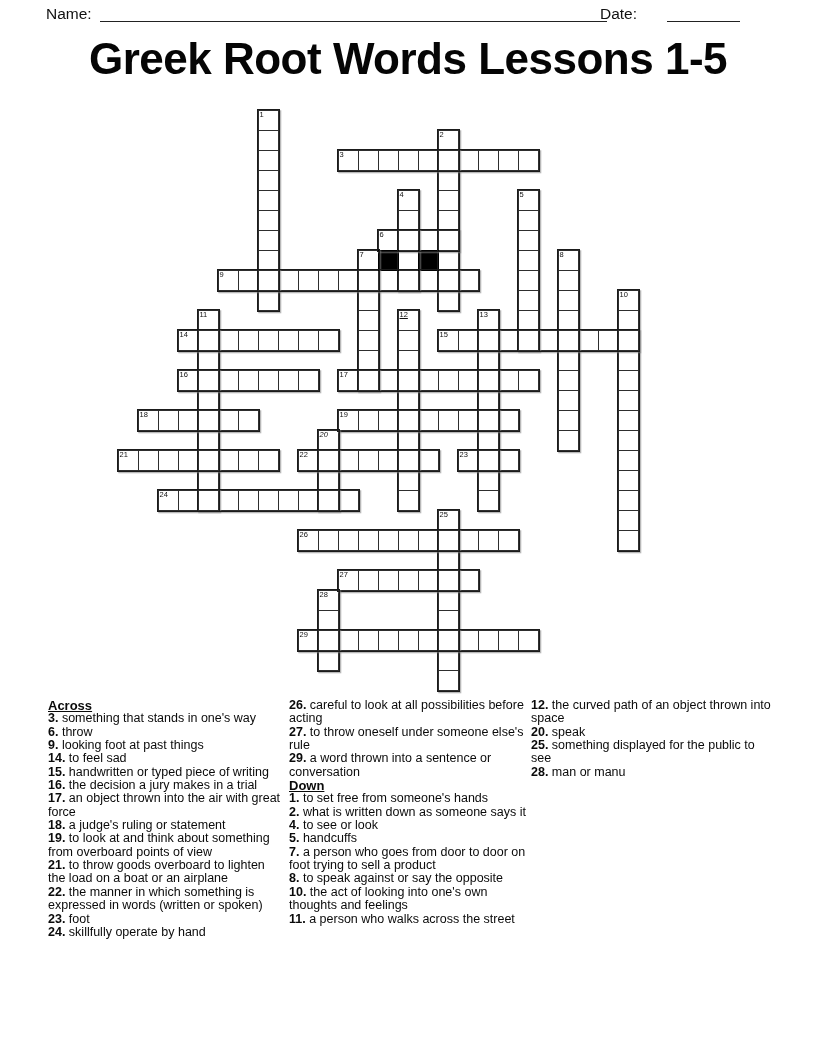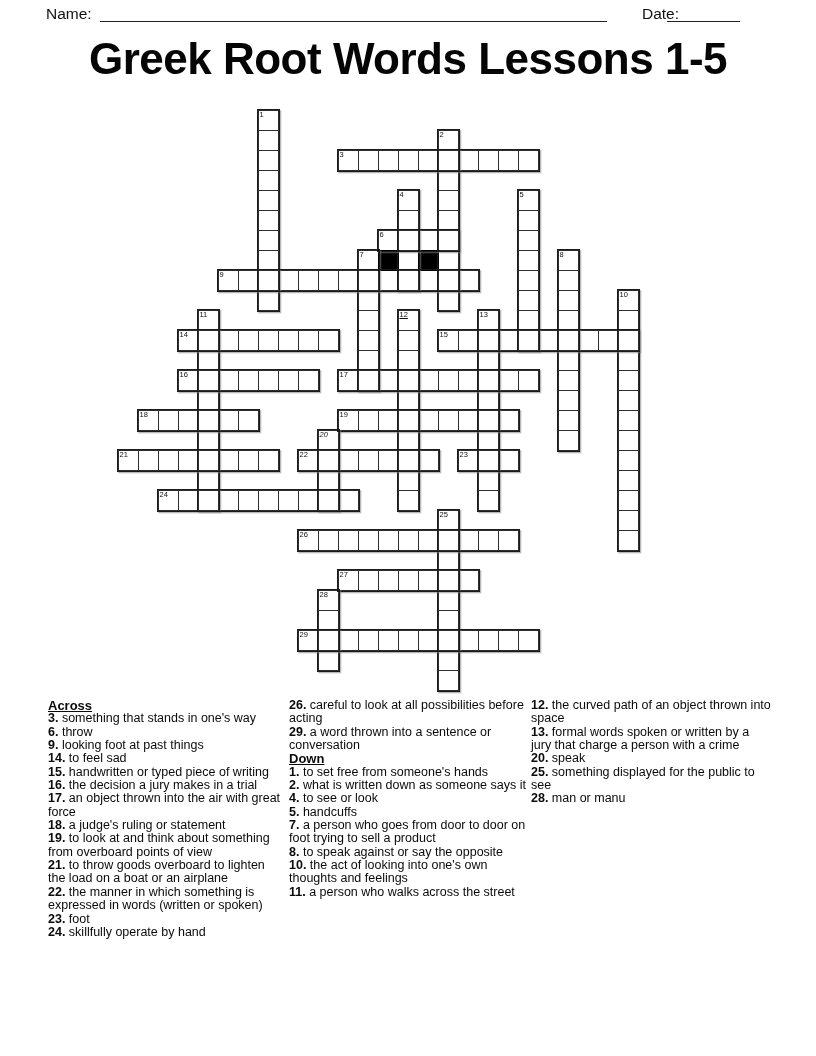--- a/index.html
+++ b/index.html
@@ -13,21 +13,21 @@
   }
   .page { position: absolute; inset: 0; }
 
   
   .name-label, .date-label {
     position: absolute; top: 5px;
     font-size: 15.5px; color: #111;
     white-space: nowrap;
   }
   .name-label { left: 46px; }
-  .date-label { left: 642px; }
+  .date-label { left: 600px; }
   .write-line {
     position: absolute; top: 1px; height: 20px;
     border-bottom: 1.4px solid #222;
   }
   .name-line { left: 100px; width: 507px; }
   .date-line { left: 667px; width: 73px; }
 
   
   .title {
     position: absolute; top: 34px; left: 0; width: 816px;
@@ -375,32 +375,32 @@
       <div class="clue"><b>17.</b><span> an object thrown into the air with great force</span></div>
       <div class="clue"><b>18.</b><span> a judge's ruling or statement</span></div>
       <div class="clue"><b>19.</b><span> to look at and think about something from overboard points of view</span></div>
       <div class="clue"><b>21.</b><span> to throw goods overboard to lighten the load on a boat or an airplane</span></div>
       <div class="clue"><b>22.</b><span> the manner in which something is expressed in words (written or spoken)</span></div>
       <div class="clue"><b>23.</b><span> foot</span></div>
       <div class="clue"><b>24.</b><span> skillfully operate by hand</span></div>
     </div>
   <div class="clues-col clues-col-2">
       <div class="clue"><b>26.</b><span> careful to look at all possibilities before acting</span></div>
+      <div class="clue"><b>27.</b><span> to throw oneself under someone else's rule</span></div>
       <div class="clue"><b>29.</b><span> a word thrown into a sentence or conversation</span></div>
       <div class="clue-header">Down</div>
       <div class="clue"><b>1.</b><span> to set free from someone's hands</span></div>
       <div class="clue"><b>2.</b><span> what is written down as someone says it</span></div>
       <div class="clue"><b>4.</b><span> to see or look</span></div>
       <div class="clue"><b>5.</b><span> handcuffs</span></div>
       <div class="clue"><b>7.</b><span> a person who goes from door to door on foot trying to sell a product</span></div>
       <div class="clue"><b>8.</b><span> to speak against or say the opposite</span></div>
       <div class="clue"><b>10.</b><span> the act of looking into one's own thoughts and feelings</span></div>
       <div class="clue"><b>11.</b><span> a person who walks across the street</span></div>
     </div>
   <div class="clues-col clues-col-3">
       <div class="clue"><b>12.</b><span> the curved path of an object thrown into space</span></div>
-      <div class="clue"><b>13.</b><span> formal words spoken or written by a jury that charge a person with a crime</span></div>
       <div class="clue"><b>20.</b><span> speak</span></div>
       <div class="clue"><b>25.</b><span> something displayed for the public to see</span></div>
       <div class="clue"><b>28.</b><span> man or manu</span></div>
     </div>
 
 </div>
 
 </body></html>

